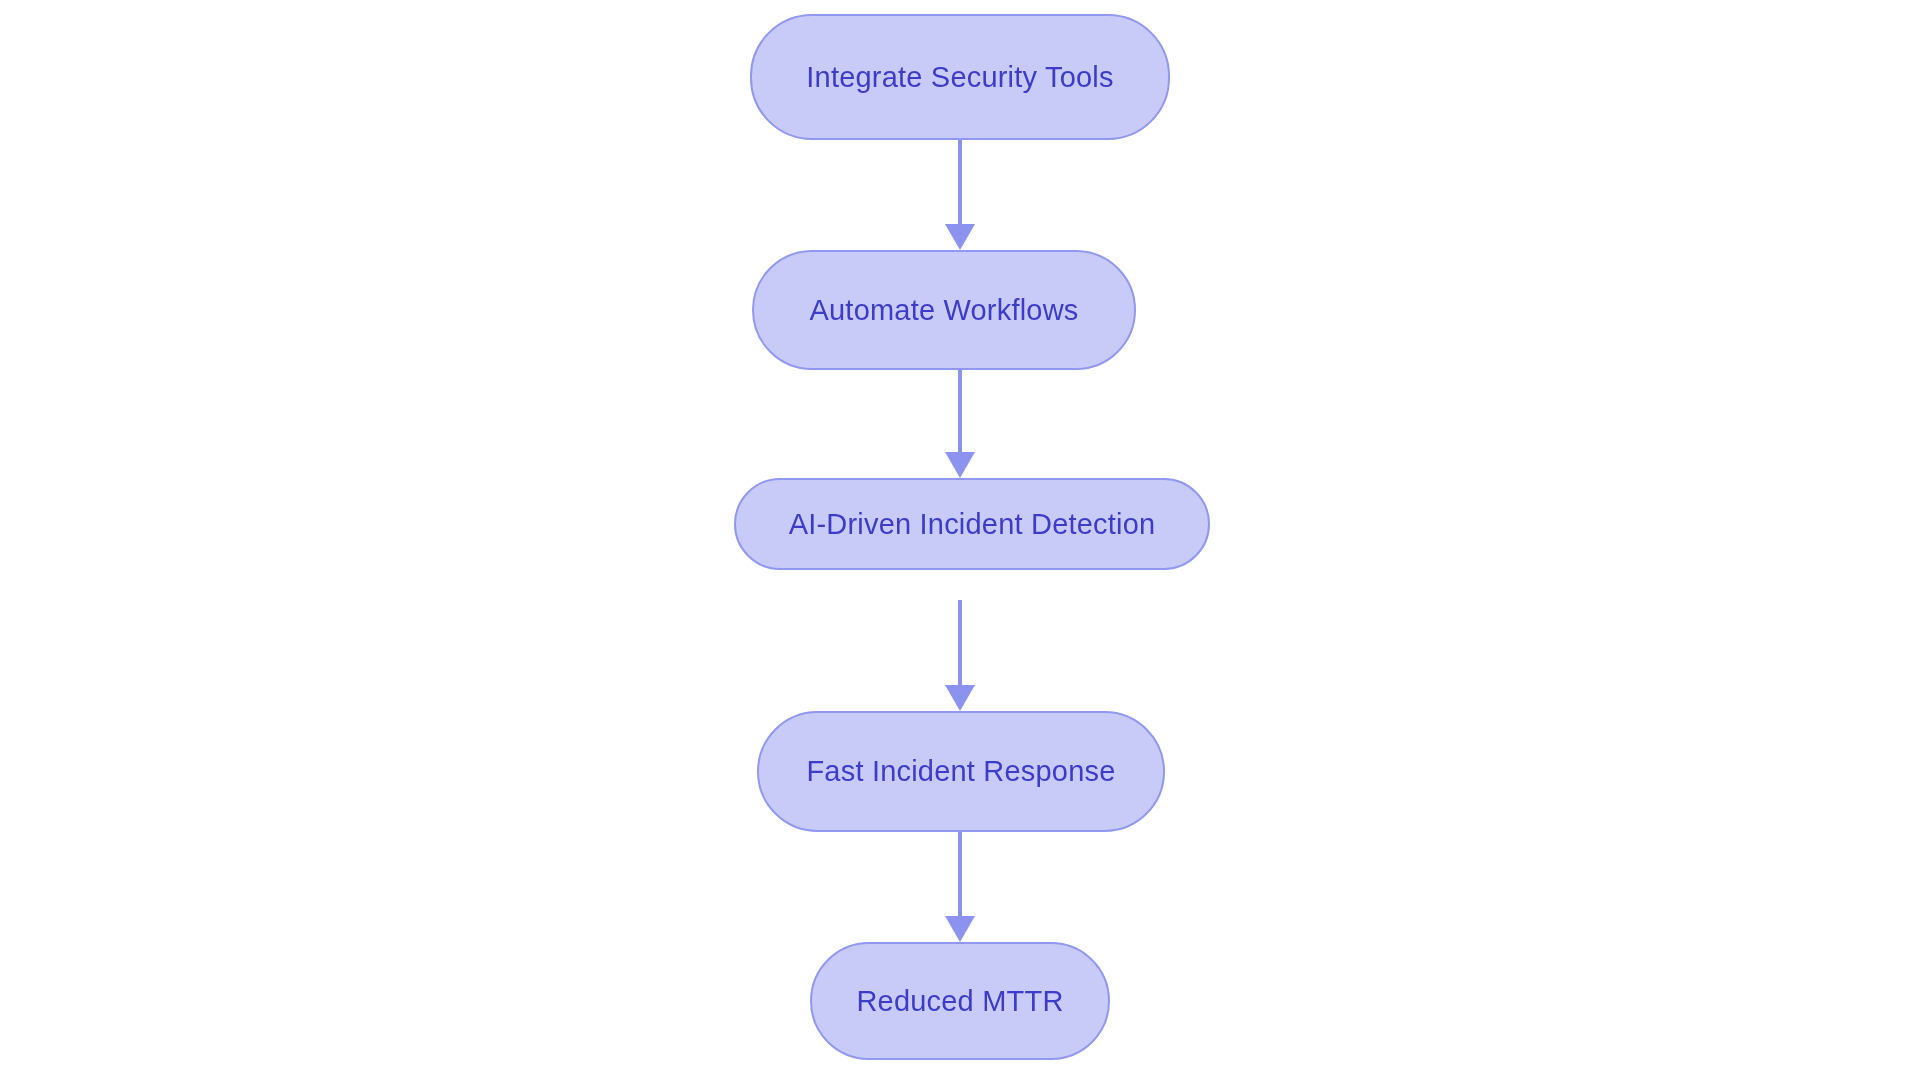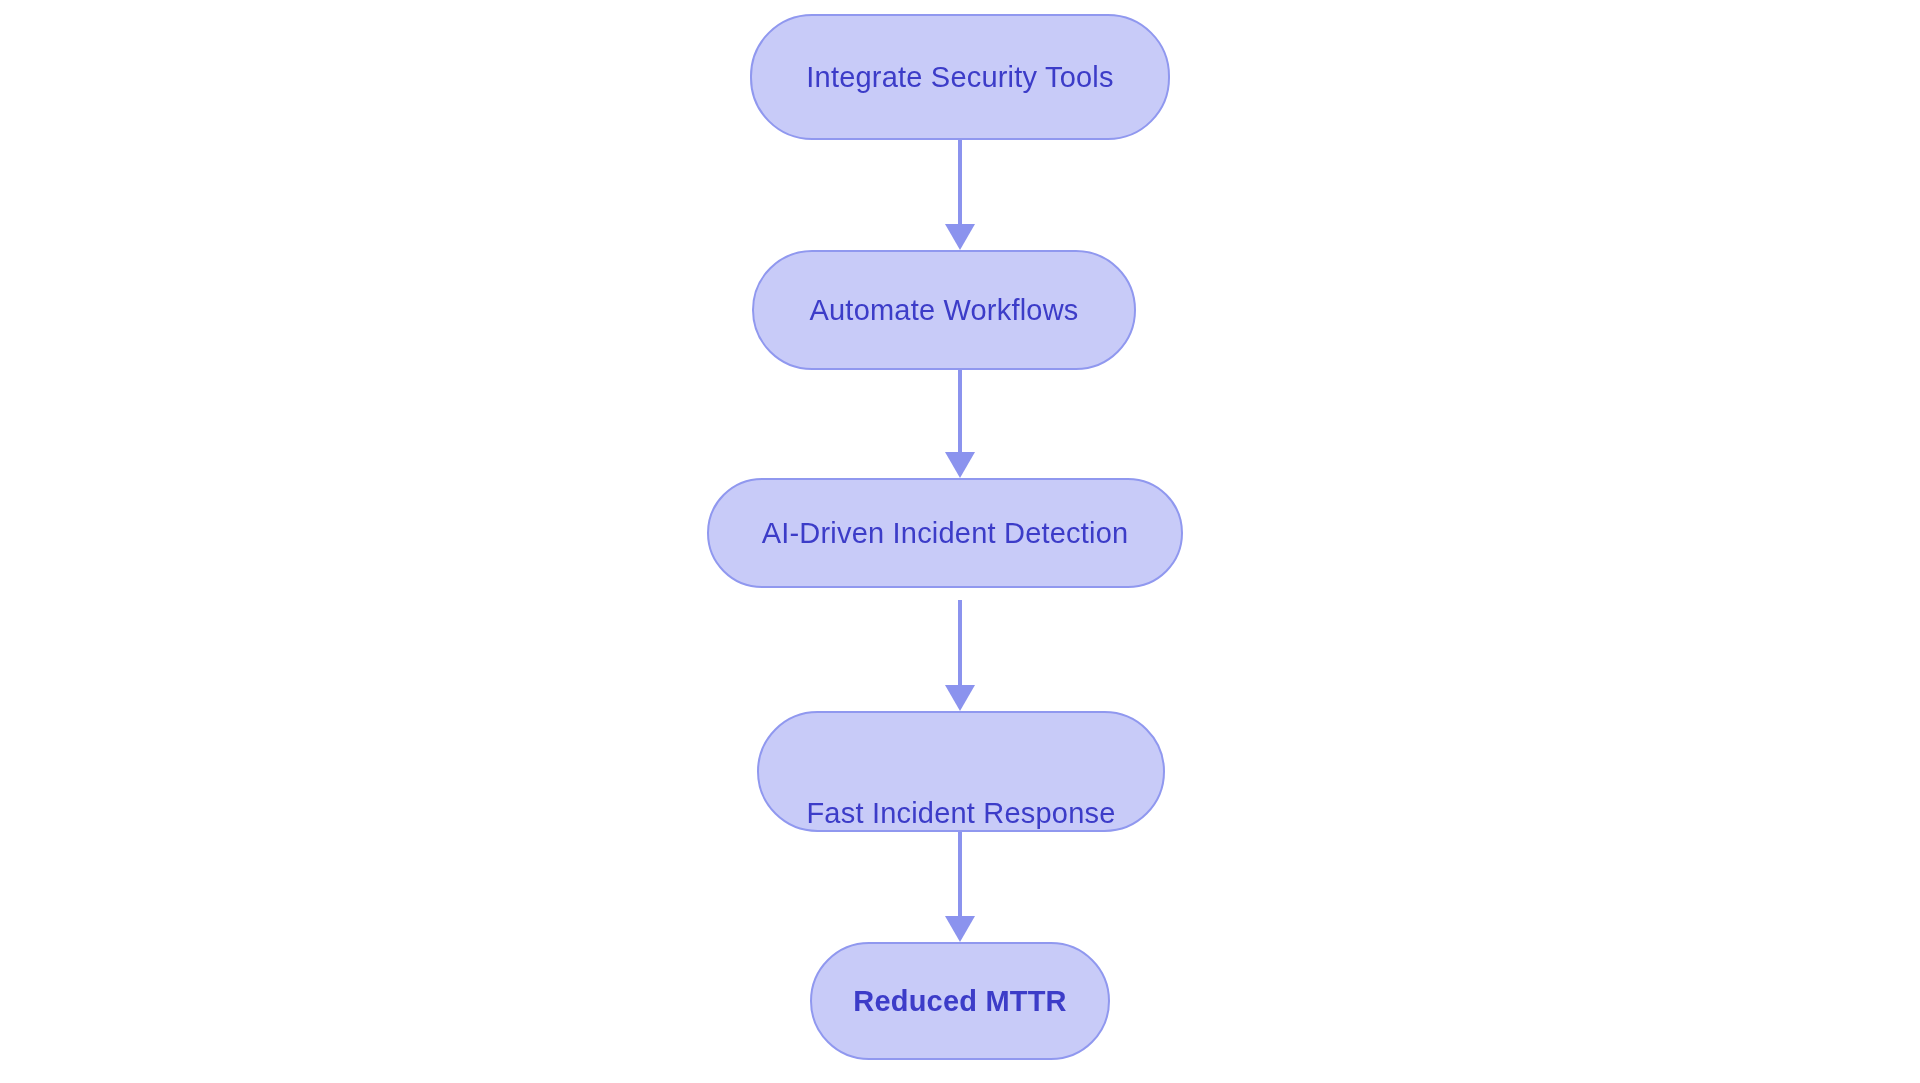--- a/index.html
+++ b/index.html
@@ -31,23 +31,23 @@
     color: var(--node-text, #3c3cc8);
     font-size: 29px;
     font-weight: 400;
     letter-spacing: 0.2px;
     text-align: center;
     white-space: nowrap;
   }
   
   .node-1 { left: 750px; top: 14px;  width: 420px; height: 126px; }
   .node-2 { left: 752px; top: 250px; width: 384px; height: 120px; }
-  .node-3 { left: 707px; top: 478px; width: 476px; height: 110px; text-align: center; }
-  .node-4 { left: 757px; top: 711px; width: 408px; height: 121px; align-items: flex-end; }
-  .node-5 { left: 810px; top: 942px; width: 300px; height: 118px; font-weight: bold; }
+  .node-3 { left: 734px; top: 478px; width: 476px; height: 92px; text-align: center; }
+  .node-4 { left: 757px; top: 711px; width: 408px; height: 121px; }
+  .node-5 { left: 810px; top: 942px; width: 300px; height: 118px; }
 
   .arrow {
     position: absolute;
     left: 945px;       
     width: 30px;
   }
   .arrow-1 { top: 140px; height: 110px; }
   .arrow-2 { top: 370px; height: 108px; }
   .arrow-3 { top: 600px; height: 111px; }
   .arrow-4 { top: 832px; height: 110px; }

